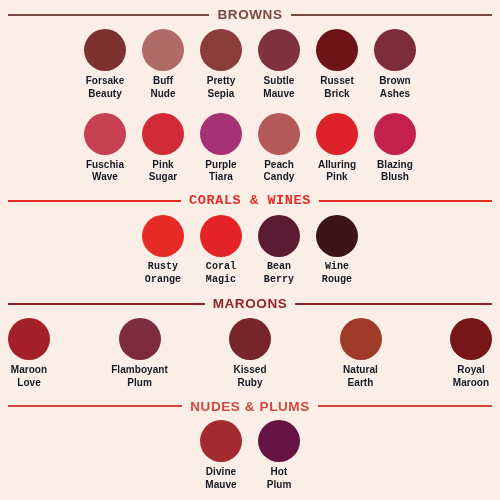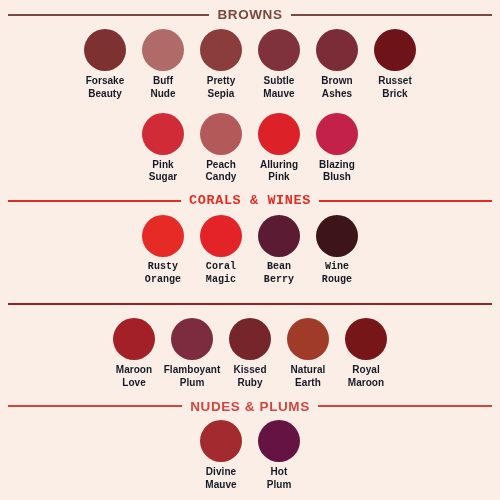--- a/index.html
+++ b/index.html
@@ -82,21 +82,21 @@
     white-space: pre-line;
   }
   
   .sec-browns  { margin-top: 6px; }
   .sec-browns  .swatch-row { margin-top: 5px; }
   .sec-pinks   { margin-top: 7px; }
   .sec-pinks   .swatch-row { margin-top: 5px; }
   .sec-corals  { margin-top: 8px; font-family: Liberation Mono, monospace; }
   .sec-corals  .swatch-row { margin-top: 5px; }
   .sec-maroons { margin-top: 8px; }
-  .sec-maroons .swatch-row { margin-top: 5px; }
+  .sec-maroons .swatch-row { margin-top: 5px; justify-content: space-between; }
   .sec-nudes   { margin-top: 8px; }
   .sec-nudes   .swatch-row { margin-top: 5px; }
   .sec-reds    { margin-top: 9px; }
 </style>
 </head>
 <body style="background: rgb(251, 238, 230);">
 
 <div id="palette" style="background: rgb(251, 238, 230);">
     <div class="section sec-browns" style="color: rgb(122, 74, 66);">
       <div class="section-header">
@@ -119,39 +119,49 @@
           <span class="dot" style="background: rgb(139, 61, 60);"></span>
           <span class="swatch-label">Pretty
 Sepia</span>
         </div>
         <div class="swatch">
           <span class="dot" style="background: rgb(128, 50, 60);"></span>
           <span class="swatch-label">Subtle
 Mauve</span>
         </div>
         <div class="swatch">
+          <span class="dot" style="background: rgb(110, 20, 24);"></span>
+          <span class="swatch-label">Russet
+Brick</span>
+        </div>
+        <div class="swatch">
           <span class="dot" style="background: rgb(123, 44, 54);"></span>
           <span class="swatch-label">Brown
 Ashes</span>
         </div>
-        <div class="swatch">
-          <span class="dot" style="background: rgb(110, 20, 24);"></span>
-          <span class="swatch-label">Russet
-Brick</span>
-        </div>
       </div>
     </div>
     <div class="section sec-pinks" style="color: rgb(209, 72, 140);">
       <div class="swatch-row">
+        <div class="swatch">
+          <span class="dot" style="background: rgb(198, 63, 82);"></span>
+          <span class="swatch-label">Fuschia
+Wave</span>
+        </div>
         <div class="swatch">
           <span class="dot" style="background: rgb(210, 43, 56);"></span>
           <span class="swatch-label">Pink
 Sugar</span>
         </div>
         <div class="swatch">
+          <span class="dot" style="background: rgb(164, 50, 116);"></span>
+          <span class="swatch-label">Purple
+Tiara</span>
+        </div>
+        <div class="swatch">
           <span class="dot" style="background: rgb(180, 89, 90);"></span>
           <span class="swatch-label">Peach
 Candy</span>
         </div>
         <div class="swatch">
           <span class="dot" style="background: rgb(220, 33, 40);"></span>
           <span class="swatch-label">Alluring
 Pink</span>
         </div>
         <div class="swatch">
@@ -186,20 +196,21 @@
         <div class="swatch">
           <span class="dot" style="background: rgb(61, 21, 24);"></span>
           <span class="swatch-label">Wine
 Rouge</span>
         </div>
       </div>
     </div>
     <div class="section sec-maroons" style="color: rgb(147, 34, 42);">
       <div class="section-header">
         <span class="rule"></span>
+        <span class="section-title">MAROONS</span>
         <span class="rule"></span>
       </div>
       <div class="swatch-row">
         <div class="swatch">
           <span class="dot" style="background: rgb(163, 32, 41);"></span>
           <span class="swatch-label">Maroon
 Love</span>
         </div>
         <div class="swatch">
           <span class="dot" style="background: rgb(125, 44, 64);"></span>

